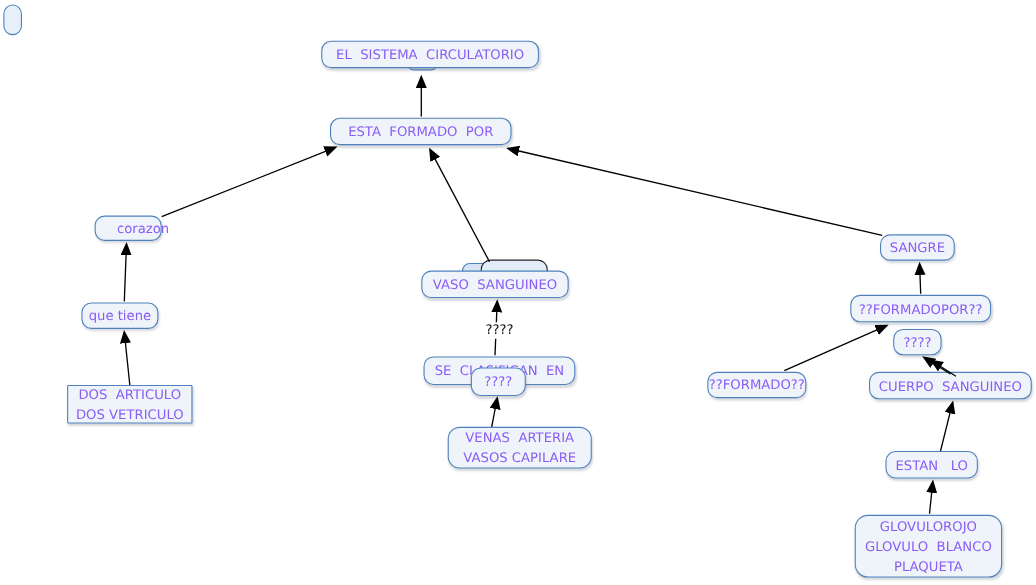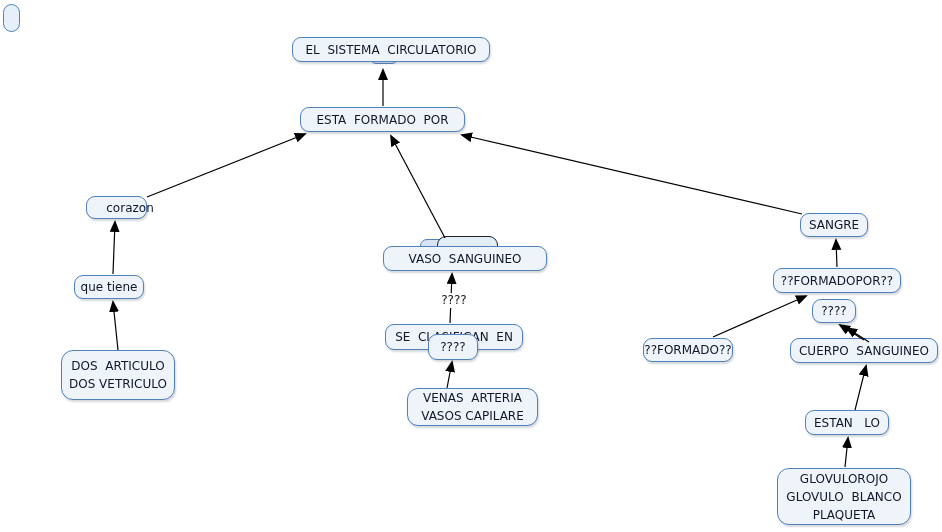--- a/index.html
+++ b/index.html
@@ -10,21 +10,21 @@
     background: #ffffff;
     overflow: hidden;
     font-family: "DejaVu Sans", "Liberation Sans", sans-serif;
   }
   .node {
     position: absolute;
     box-sizing: border-box;
     background: #eef4fa;
     border: 1px solid #4f81bd;
     border-radius: 9px;
-    color: #0f172a;
+    color: #8b5cf6;
     font-size: 12px;
     line-height: 18px;
     display: flex;
     align-items: center;
     justify-content: center;
     text-align: center;
     white-space: pre;
     box-shadow: 1px 2px 2px rgba(90,100,115,0.25);
     z-index: 3;
   }
@@ -69,24 +69,24 @@
   <div class="decor" id="peek-vaso-black"></div>
 
   <div class="node" style="left:292px; top:37px; width:198px; height:25px; z-index:3;">EL  SISTEMA  CIRCULATORIO</div>
 
   <div class="node" style="left:300px; top:107px; width:165px; height:25px;">ESTA  FORMADO  POR</div>
 
   <div class="node" style="left:86px; top:196px; width:61px; height:23px;padding-left:27px;">corazon</div>
 
   <div class="node" style="left:74px; top:275px; width:70px; height:24px;">que tiene</div>
 
-  <div class="node" style="left:61px; top:350px; width:114px; height:50px; border-radius:12px;">DOS  ARTICULO
+  <div class="node" style="left:61px; top:350px; width:114px; height:35px; border-radius:1px;">DOS  ARTICULO
 DOS VETRICULO</div>
 
-  <div class="node" style="left:383px; top:246px; width:164px; height:25px;">VASO  SANGUINEO</div>
+  <div class="node" style="left:383px; top:246px; width:134px; height:25px;">VASO  SANGUINEO</div>
 
   <div class="node" style="left:385px; top:324px; width:138px; height:26px;">SE  CLASIFICAN  EN</div>
 
   <div class="node" style="left:428px; top:334px; width:50px; height:26px; z-index:6;">????</div>
 
   <div class="node" style="left:380px; top:388px; width:131px; height:38px; border-radius:11px;margin-left:27px;">VENAS  ARTERIA
 VASOS CAPILARE</div>
 
   <div class="node" style="left:800px; top:213px; width:68px; height:24px;">SANGRE</div>
 

